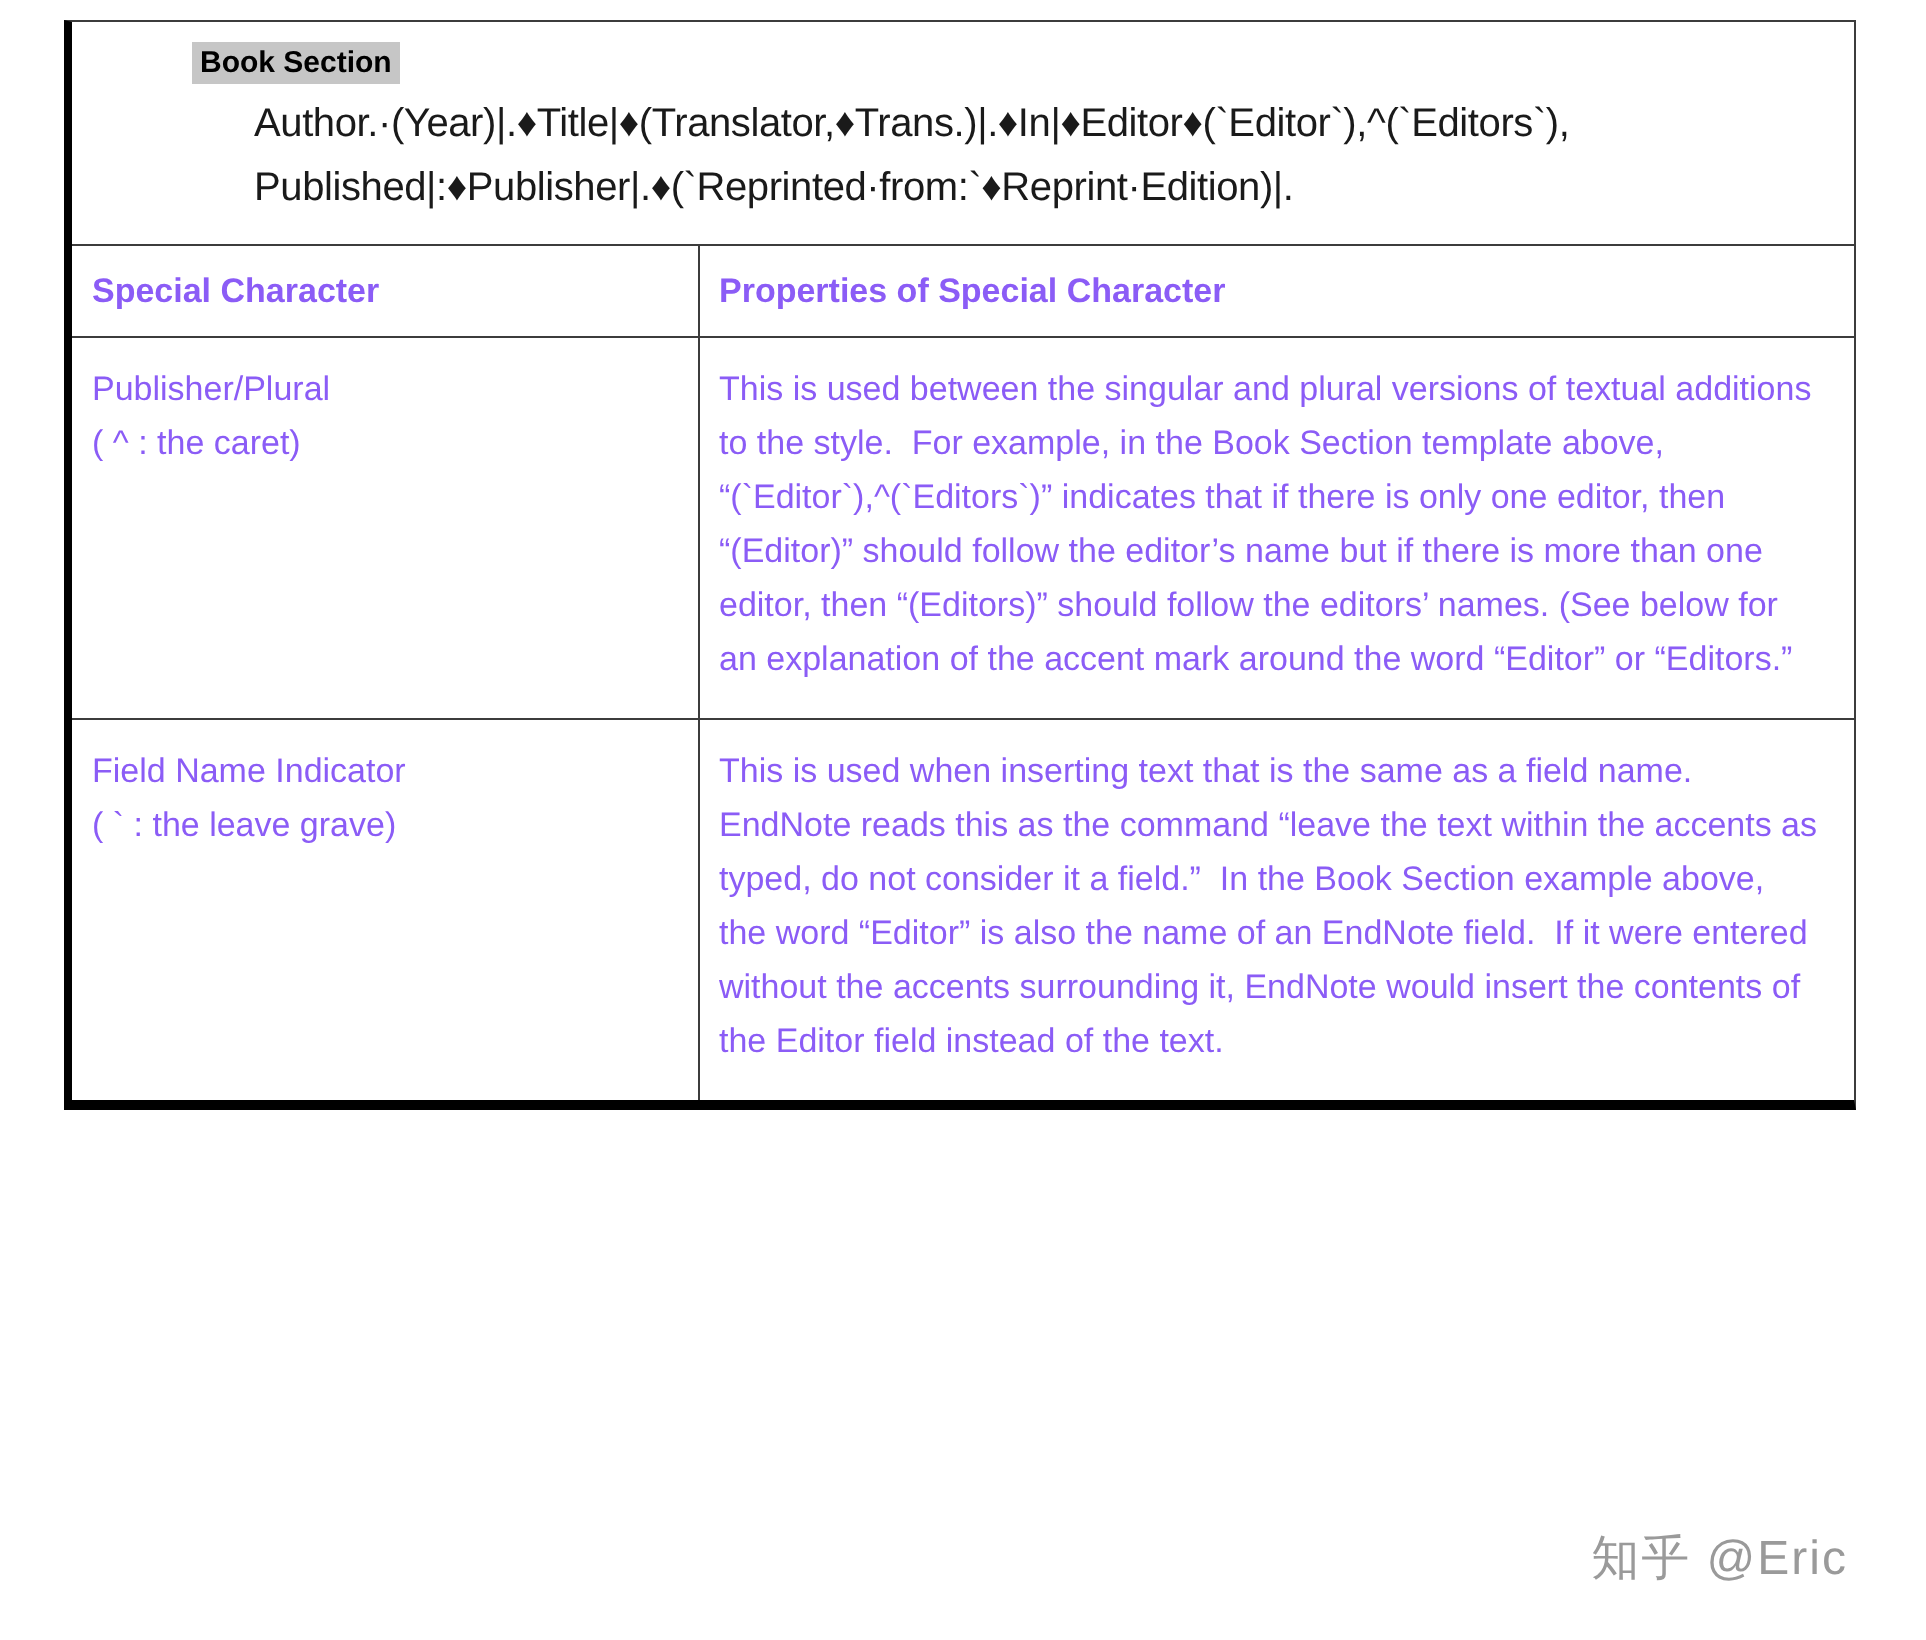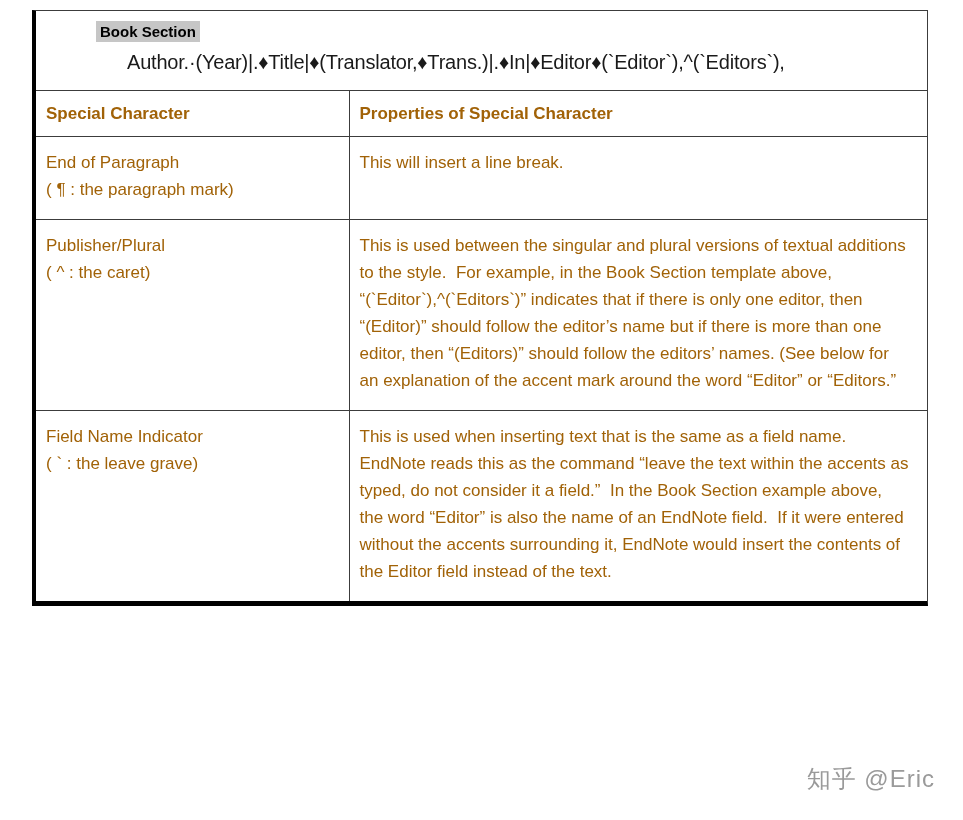--- a/index.html
+++ b/index.html
@@ -52,72 +52,66 @@
     width: 100%;
     border-collapse: collapse;
     table-layout: fixed;
   }
   .tbl th, .tbl td {
     vertical-align: top;
     text-align: left;
     font-weight: normal;
     font-size: 17px;
     line-height: 27px;
-    color: #a16207;
+    color: #8b5cf6;
   }
   .tbl th {
     font-weight: bold;
     padding: 9px 12px 9px 10px;
   }
   .tbl td {
     padding: 12px 18px 16px 10px;
   }
   .col-left { width: 313px; border-right: 1px solid #3c3c3c; }
   .tbl tbody th, .tbl tbody td { border-top: 1px solid #3c3c3c; }
   .desc { white-space: pre-wrap; }
   
   .watermark {
     position: absolute;
     top: 763px;
-    right: 28px;
+    right: 39px;
     font-size: 24px;
     color: #9a9a9a;
     font-weight: 400;
     letter-spacing: 1px;
   }
 </style>
 </head>
 <body>
 
 <div class="doc">
 
   <div class="template-box">
     <div class="template-heading">Book Section</div>
     <div class="template-line">
       <span>Author.·(Year)|.♦Title|♦(Translator,♦Trans.)|.♦In|♦Editor♦(`Editor`),^(`Editors`),</span>
     </div>
+    <div class="template-line">
+      <span>Published|:♦Publisher|.♦(`Reprinted·from:`♦Reprint·Edition)|.</span>
+    </div>
   </div>
 
   <table class="tbl">
     <thead>
       <tr>
         <th class="col-left">Special Character</th>
         <th>Properties of Special Character</th>
       </tr>
     </thead>
     <tbody>
-      <tr>
-        <td class="col-left">
-          <div>End of Paragraph</div>
-          <div>( ¶ : the paragraph mark)</div>
-        </td>
-        <td>
-          <div class="desc">This will insert a line break.</div>
-        </td>
-      </tr>
       <tr>
         <td class="col-left">
           <div>Publisher/Plural</div>
           <div>( ^ : the caret)</div>
         </td>
         <td>
           <div class="desc">This is used between the singular and plural versions of textual additions to the style.  For example, in the Book Section template above, “(`Editor`),^(`Editors`)” indicates that if there is only one editor, then “(Editor)” should follow the editor’s name but if there is more than one editor, then “(Editors)” should follow the editors’ names. (See below for an explanation of the accent mark around the word “Editor” or “Editors.”</div>
         </td>
       </tr>
       <tr>

